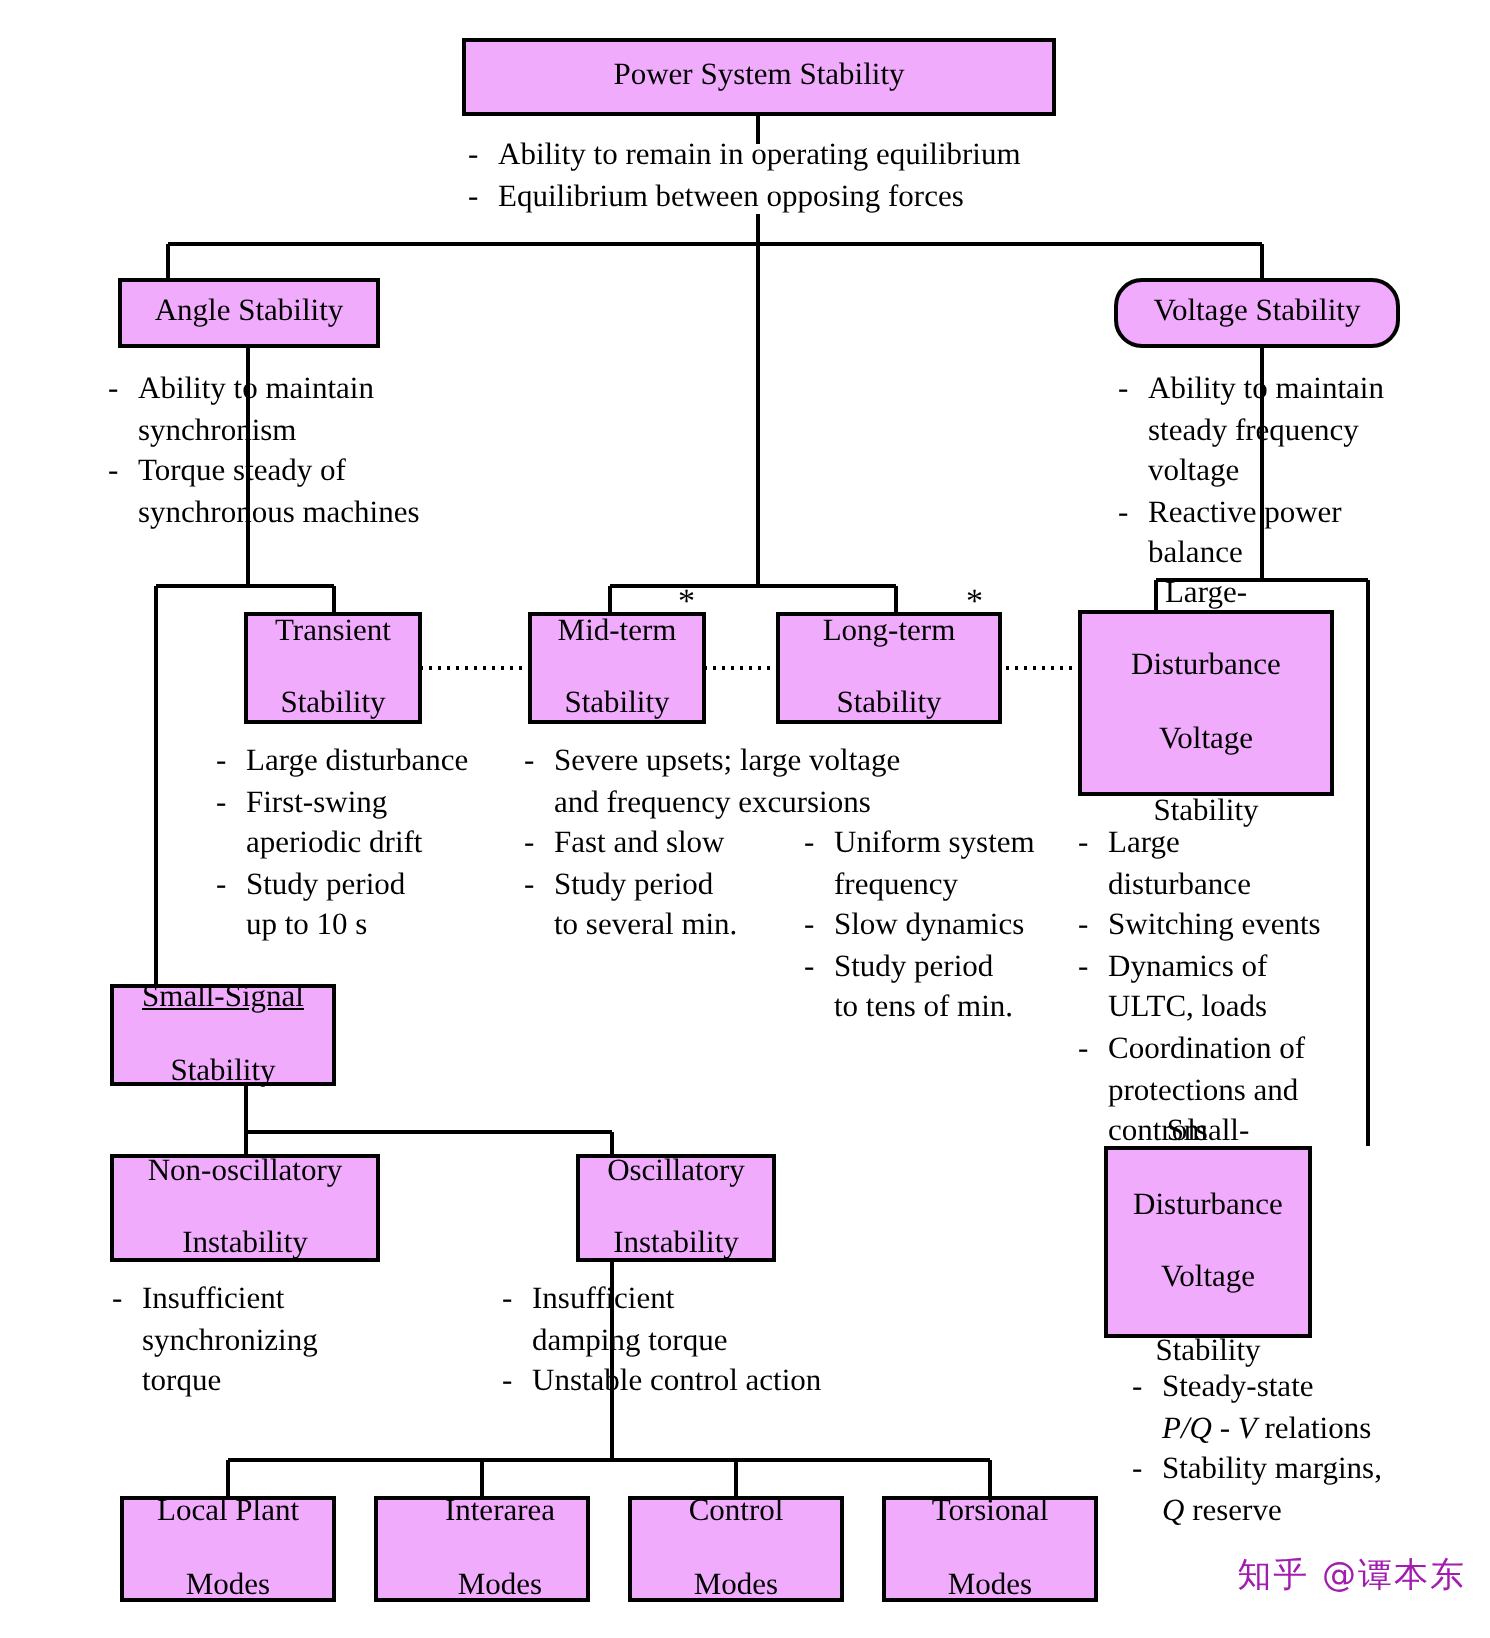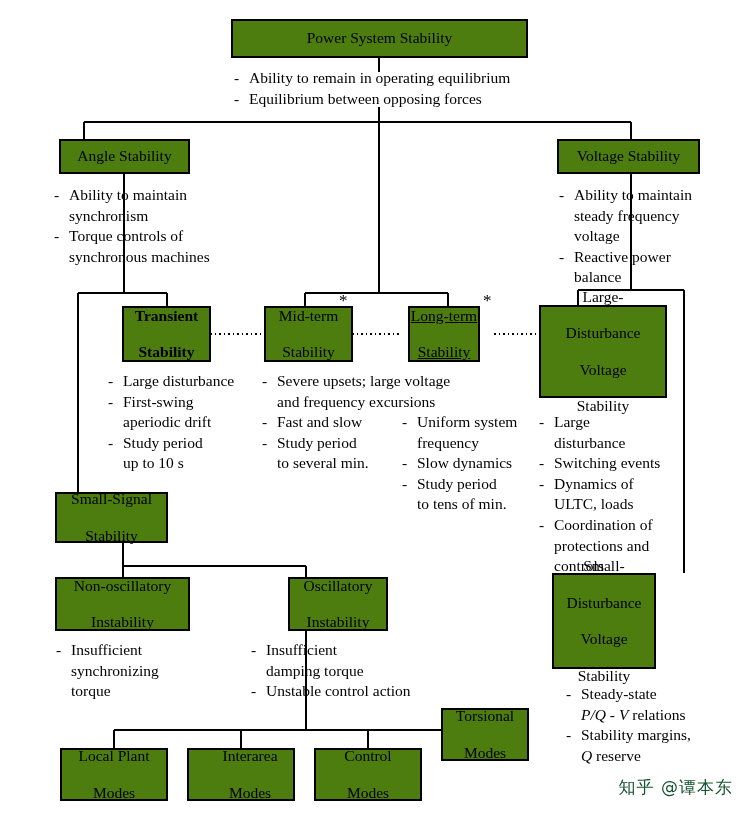--- a/index.html
+++ b/index.html
@@ -1,28 +1,28 @@
 <!DOCTYPE html>
 <html><head>
 <meta charset="utf-8">
 <style>
   html,body{margin:0;padding:0;background:#fff;}
   body{font-family:"Liberation Serif","DejaVu Serif",serif;color:#000;}
   #page{position:relative;width:745px;height:819px;background:#fff;overflow:hidden;}
   #wires{position:absolute;left:0;top:0;width:745px;height:819px;pointer-events:none;}
-  .box{position:absolute;border:2px solid #000;background:#4d7c0f;
+  .box{position:absolute;border:2px solid #000;background:#f0abfc;
        display:flex;align-items:center;justify-content:center;
        text-align:center;line-height:1.18;font-size:15.5px;box-sizing:border-box;}
   .box span{display:block;}
   .blk{position:absolute;font-size:15.5px;line-height:1.33;white-space:nowrap;}
   .blk .li{position:relative;padding-left:15px;}
   .blk .li .dash{position:absolute;left:0;top:0;}
   .blk .cont{padding-left:15px;}
   .ital{font-style:italic;}
-  #watermark{position:absolute;right:12px;bottom:20px;font-size:17px;color:#14532d;
+  #watermark{position:absolute;right:12px;bottom:20px;font-size:17px;color:#a21caf;
              font-family:"DejaVu Sans","Liberation Sans",sans-serif;letter-spacing:1px;
              white-space:nowrap;}
 </style>
 </head>
 <body>
 
 <div id="page">
 
   <svg id="wires" viewBox="0 0 745 819" width="745" height="819">
     <g stroke="#000" stroke-width="2.2" fill="none" shape-rendering="crispEdges">
@@ -75,57 +75,57 @@
   </svg>
 
   <div class="box" style="left:231px;top:19px;width:297px;height:39px;">
     <span>Power System Stability</span>
   </div>
 
   <div class="box" style="left:59px;top:139px;width:131px;height:35px;">
     <span>Angle Stability</span>
   </div>
 
-  <div class="box" style="left:557px;top:139px;width:143px;height:35px;">
+  <div class="box" style="left:557px;top:139px;width:143px;height:35px;border-radius:14px;">
     <span>Voltage Stability</span>
   </div>
 
-  <div class="box" style="left:122px;top:306px;width:89px;height:56px;font-weight:bold;">
+  <div class="box" style="left:122px;top:306px;width:89px;height:56px;">
     <span>
       <span>Transient</span><br>
       <span>Stability</span>
     </span>
   </div>
 
   <div class="box" style="left:264px;top:306px;width:89px;height:56px;">
     <span>
       <span>Mid-term</span><br>
       <span>Stability</span>
     </span>
   </div>
   <div style="position:absolute;left:339px;top:292px;font-size:17px;line-height:1;">*</div>
 
-  <div class="box" style="left:408px;top:306px;width:72px;height:56px;text-decoration:underline;">
+  <div class="box" style="left:388px;top:306px;width:113px;height:56px;">
     <span>
       <span>Long-term</span><br>
       <span>Stability</span>
     </span>
   </div>
   <div style="position:absolute;left:483px;top:292px;font-size:17px;line-height:1;">*</div>
 
   <div class="box" style="left:539px;top:305px;width:128px;height:93px;">
     <span>
       <span>Large-</span><br>
       <span>Disturbance</span><br>
       <span>Voltage</span><br>
       <span>Stability</span>
     </span>
   </div>
 
-  <div class="box" style="left:55px;top:492px;width:113px;height:51px;">
+  <div class="box" style="left:55px;top:492px;width:113px;height:51px;text-decoration:underline;">
     <span>
       <span>Small-Signal</span><br>
       <span>Stability</span>
     </span>
   </div>
 
   <div class="box" style="left:55px;top:577px;width:135px;height:54px;">
     <span>
       <span>Non-oscillatory</span><br>
       <span>Instability</span>
@@ -159,21 +159,21 @@
       <span>Interarea</span><br>
       <span>Modes</span>
     </span>
   </div>
   <div class="box" style="left:314px;top:748px;width:108px;height:53px;">
     <span>
       <span>Control</span><br>
       <span>Modes</span>
     </span>
   </div>
-  <div class="box" style="left:441px;top:708px;width:88px;height:53px;">
+  <div class="box" style="left:441px;top:748px;width:108px;height:53px;">
     <span>
       <span>Torsional</span><br>
       <span>Modes</span>
     </span>
   </div>
 
   <div class="blk" style="left:234px;top:68px;">
     <div class="li">
       <span class="dash">-</span>
       <span>Ability to remain in operating equilibrium</span>
@@ -185,21 +185,21 @@
   </div>
 
   <div class="blk" style="left:54px;top:185px;">
     <div class="li">
       <span class="dash">-</span>
       <span>Ability to maintain</span>
     </div>
     <div class="cont">synchronism</div>
     <div class="li">
       <span class="dash">-</span>
-      <span>Torque controls of</span>
+      <span>Torque steady of</span>
     </div>
     <div class="cont">synchronous machines</div>
   </div>
 
   <div class="blk" style="left:559px;top:185px;">
     <div class="li">
       <span class="dash">-</span>
       <span>Ability to maintain</span>
     </div>
     <div class="cont">steady frequency</div>

